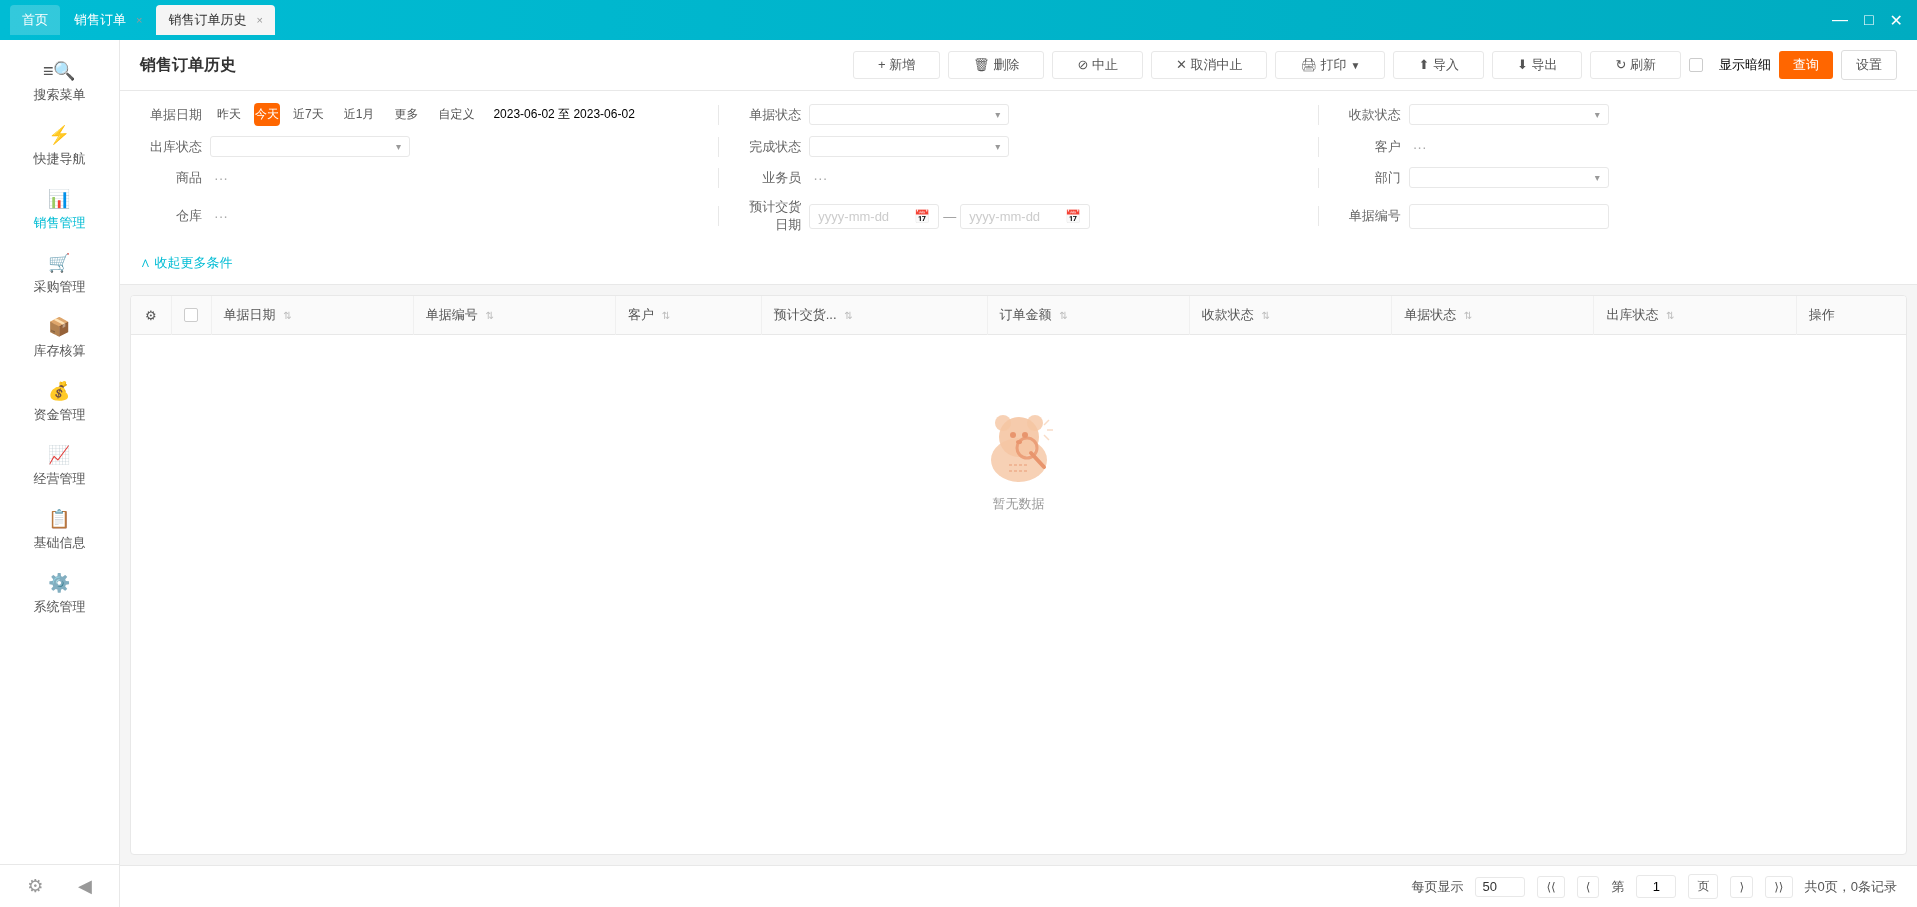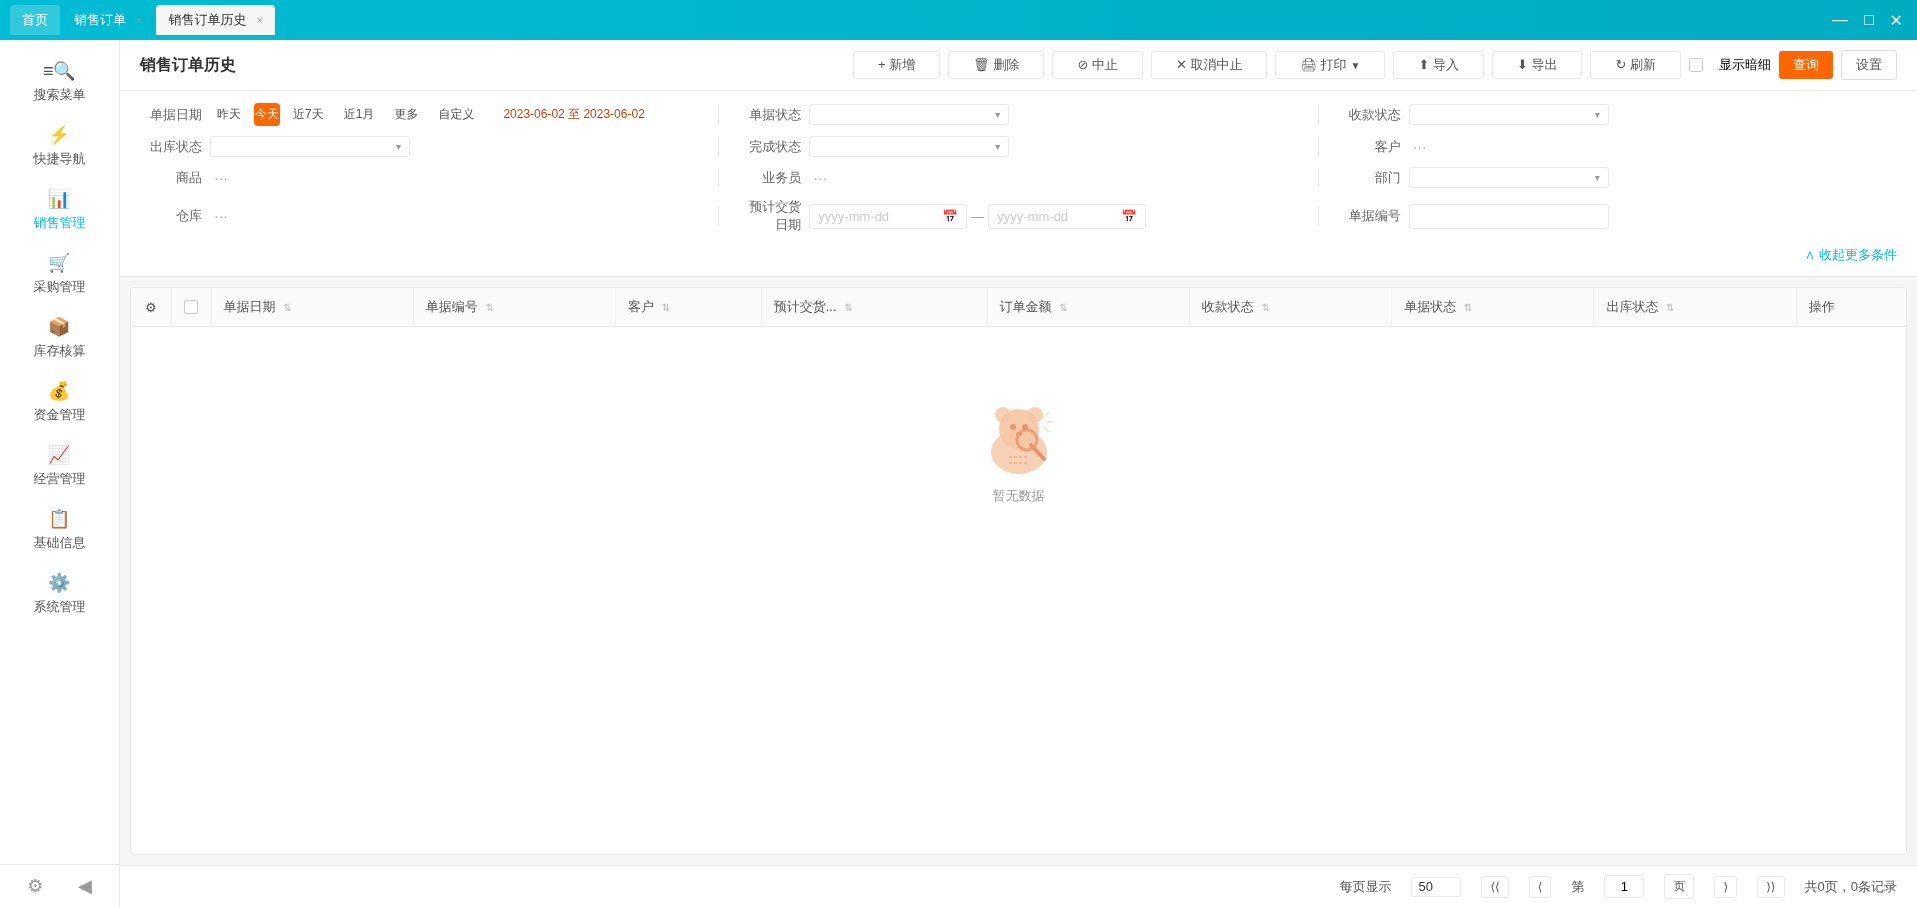--- a/index.html
+++ b/index.html
@@ -189,22 +189,22 @@
       border: 1px solid transparent;
     }
     .date-btn.active {
       background: #ff6600;
       color: #fff;
       border-radius: 4px;
       padding: 2px 0;
     }
     .date-range {
       font-size: 12px;
-      color: #c2410c;
-      margin-left: 16px;
+      color: #000000;
+      margin-left: 6px;
     }
     .select-control {
       display: flex;
       align-items: center;
       border: 1px solid #e8e8e8;
       border-radius: 3px;
       padding: 4px 8px;
       min-width: 200px;
       cursor: pointer;
       background: #fff;
@@ -221,37 +221,37 @@
       color: #333;
       font-size: 13px;
     }
     .ellipsis-btn {
       color: #aaa;
       cursor: pointer;
       font-size: 14px;
       padding: 0 4px;
     }
     .collapse-row {
-      text-align: right;
+      text-align: left;
       color: #00bcd4;
       font-size: 12px;
       cursor: pointer;
-      margin-top: 12px;
+      margin-top: 20px;
     }
 
     .date-input-wrap {
       display: flex;
       align-items: center;
       gap: 4px;
     }
     .date-input {
       border: 1px solid #e8e8e8;
       border-radius: 3px;
       padding: 4px 8px;
-      width: 158px;
+      width: 130px;
       background: #fff;
       color: #ccc;
       font-size: 13px;
       display: flex;
       align-items: center;
       justify-content: space-between;
     }
     .date-separator { color: #999; }
     .cal-icon { color: #aaa; font-size: 13px; }
 
@@ -309,21 +309,21 @@
     }
 
     
     .pagination-bar {
       background: #fff;
       border-top: 1px solid #e8e8e8;
       padding: 8px 20px;
       display: flex;
       align-items: center;
       justify-content: flex-end;
-      gap: 20px;
+      gap: 12px;
       font-size: 13px;
       color: #555;
     }
     .page-size-select {
       border: 1px solid #e8e8e8;
       border-radius: 3px;
       padding: 1px 20px 2px 6px;
       font-size: 13px;
       color: #333;
       background: #fff;

